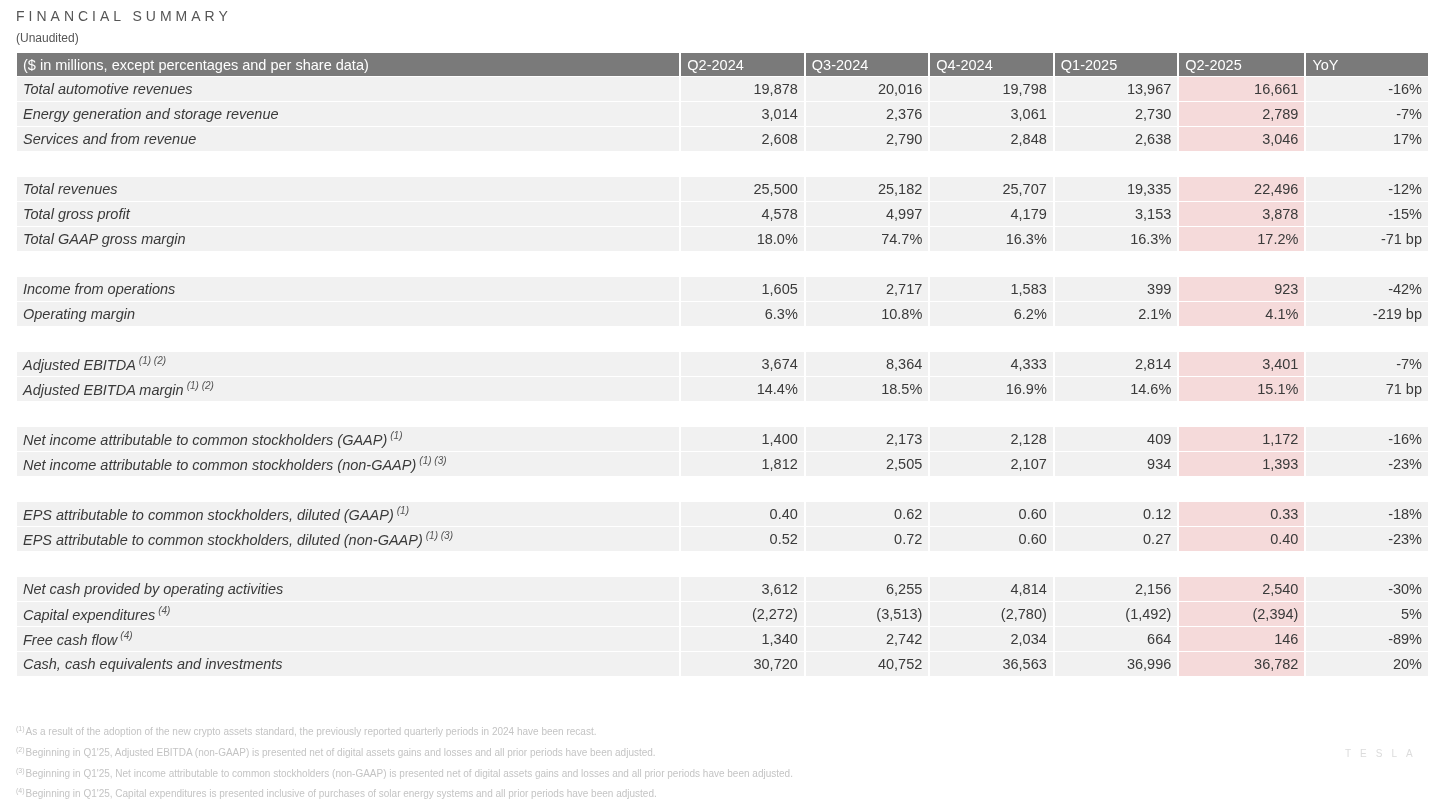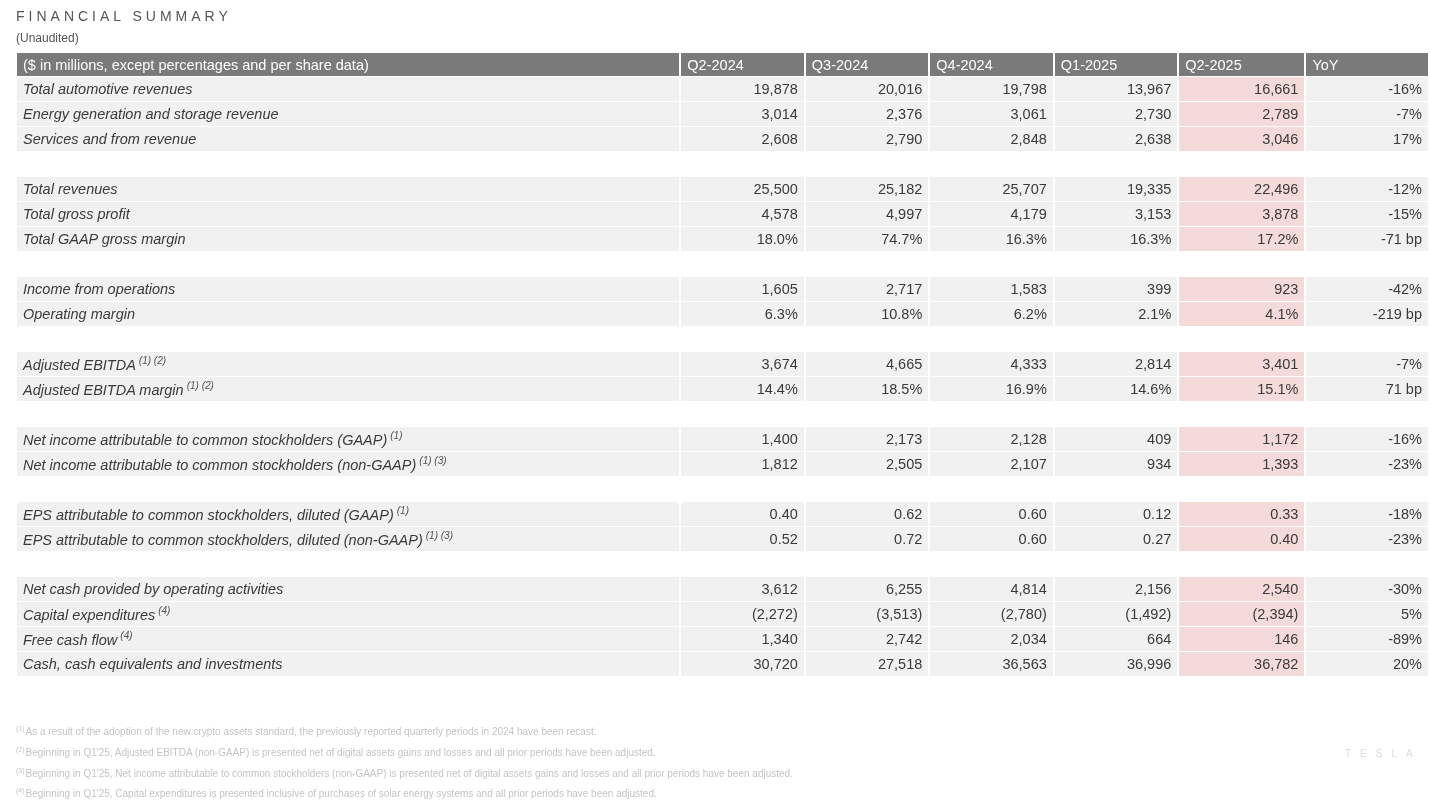--- a/index.html
+++ b/index.html
@@ -119,21 +119,21 @@
         <td class="num">2.1%</td>
         <td class="num hl">4.1%</td>
         <td class="num">-219 bp</td>
       </tr>
       <tr class="spacer">
         <td colspan="7"></td>
       </tr>
       <tr>
         <td class="label"><span>Adjusted EBITDA</span><sup>(1) (2)</sup></td>
         <td class="num">3,674</td>
-        <td class="num">4,665</td>
+        <td class="num">8,364</td>
         <td class="num">4,333</td>
         <td class="num">2,814</td>
         <td class="num hl">3,401</td>
         <td class="num">-7%</td>
       </tr>
       <tr>
         <td class="label"><span>Adjusted EBITDA margin</span><sup>(1) (2)</sup></td>
         <td class="num">14.4%</td>
         <td class="num">18.5%</td>
         <td class="num">16.9%</td>
@@ -209,21 +209,21 @@
         <td class="num">1,340</td>
         <td class="num">2,742</td>
         <td class="num">2,034</td>
         <td class="num">664</td>
         <td class="num hl">146</td>
         <td class="num">-89%</td>
       </tr>
       <tr>
         <td class="label"><span>Cash, cash equivalents and investments</span></td>
         <td class="num">30,720</td>
-        <td class="num">27,518</td>
+        <td class="num">40,752</td>
         <td class="num">36,563</td>
         <td class="num">36,996</td>
         <td class="num hl">36,782</td>
         <td class="num">20%</td>
       </tr>
     </tbody>
 </table>
 
 <div class="footnotes" id="footnotes">
     <div><sup>(1)</sup><span>As a result of the adoption of the new crypto assets standard, the previously reported quarterly periods in 2024 have been recast.</span></div>

